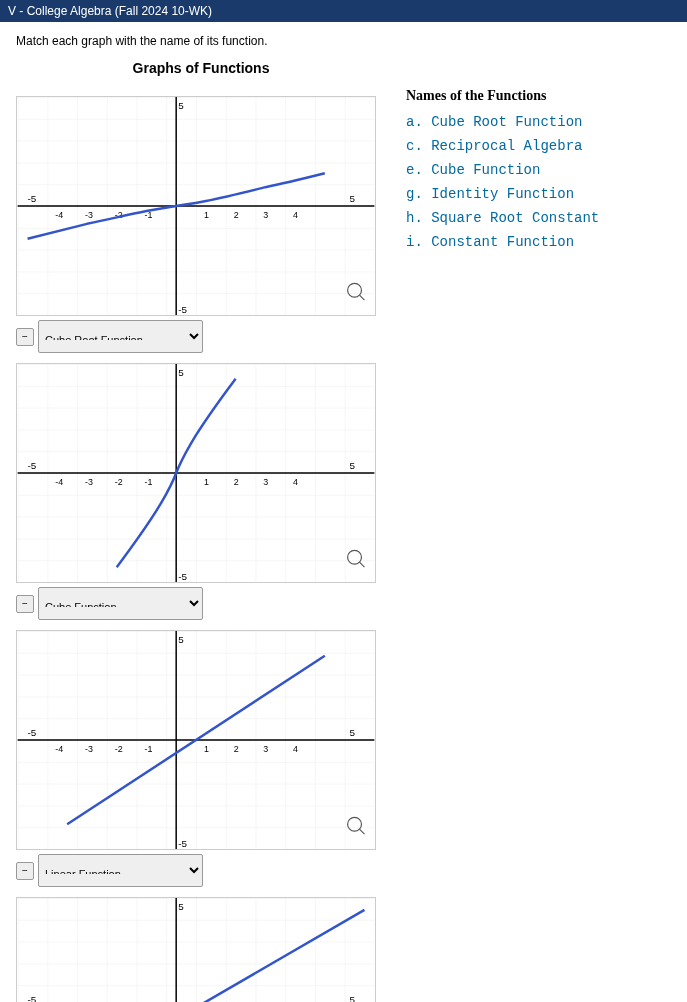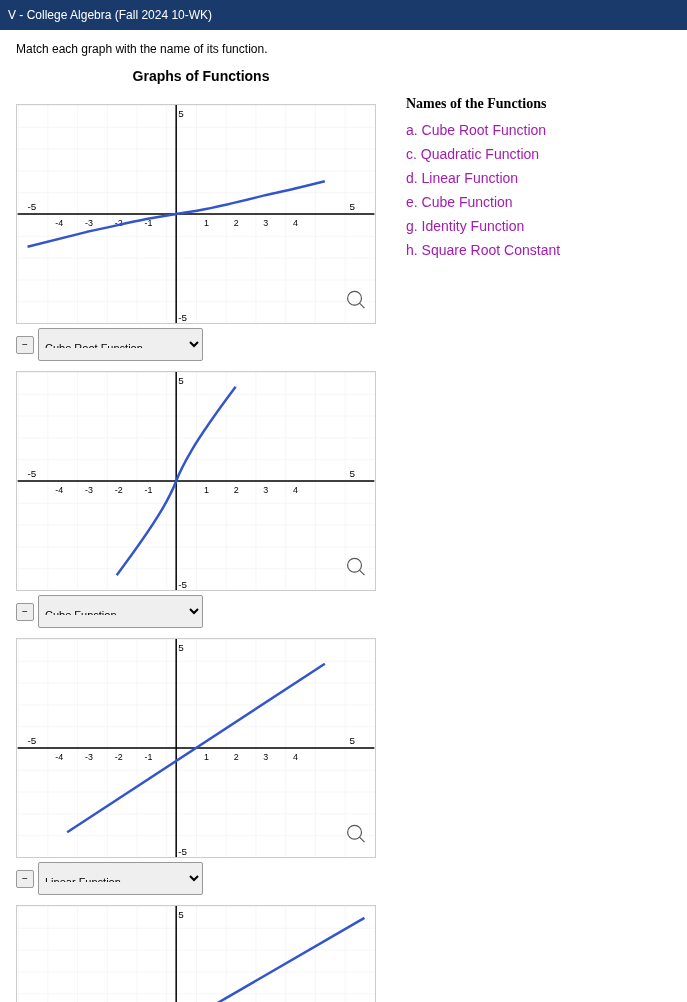--- a/index.html
+++ b/index.html
@@ -8,21 +8,21 @@
       background: #fff;
       width: 687px;
       min-height: 1002px;
       overflow-x: hidden;
     }
     .top-bar {
       background: #1a3a6b;
       color: white;
       font-size: 12px;
       padding: 3px 8px;
-      height: 30px;
+      height: 22px;
       display: flex;
       align-items: center;
     }
     .main-content {
       padding: 12px 16px;
       display: flex;
       flex-direction: column;
     }
     .instruction {
       font-size: 12px;
@@ -92,21 +92,22 @@
     }
     .names-title {
       font-size: 14px;
       font-weight: bold;
       margin-bottom: 10px;
       font-family: Liberation Serif, serif;
     }
     .name-item {
       font-size: 14px;
       margin-bottom: 8px;
-      color: #a21caf;
+      color: #0369a1;
+      font-family: Liberation Mono, monospace;
     }
     .graph-row {
       margin-bottom: 8px;
     }
   </style>
 </head>
 <body>
 
 <div class="top-bar">
   <span>V - College Algebra (Fall 2024 10-WK)</span>
@@ -267,21 +268,21 @@
         </div>
 
       </div>
 
     </div>
 
     <div class="names-column">
       <div class="names-title">Names of the Functions</div>
       <div id="names-list">
           <div class="name-item">a.  Cube Root Function</div>
-          <div class="name-item">c.  Quadratic Function</div>
-          <div class="name-item">d.  Linear Function</div>
+          <div class="name-item">c.  Reciprocal Algebra</div>
           <div class="name-item">e.  Cube Function</div>
           <div class="name-item">g.  Identity Function</div>
           <div class="name-item">h.  Square Root Constant</div>
+          <div class="name-item">i.  Constant Function</div>
         </div>
     </div>
   </div>
 </div>
 
 </body></html>

